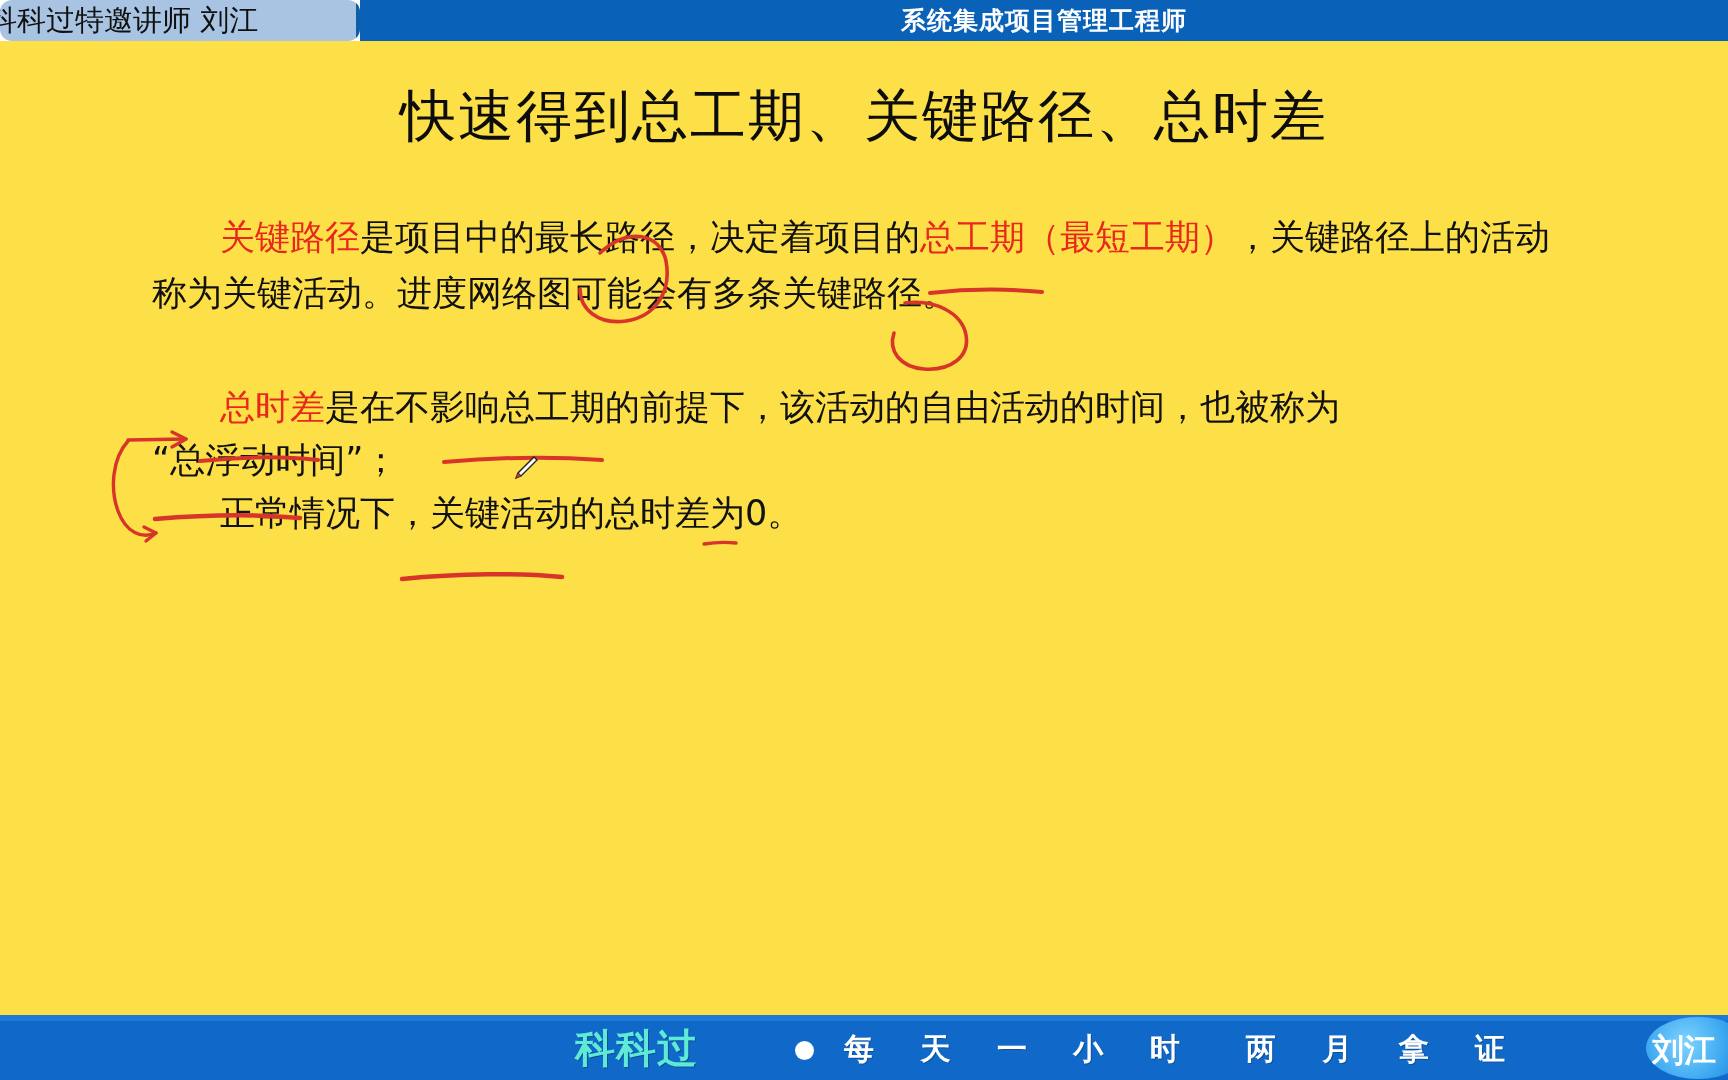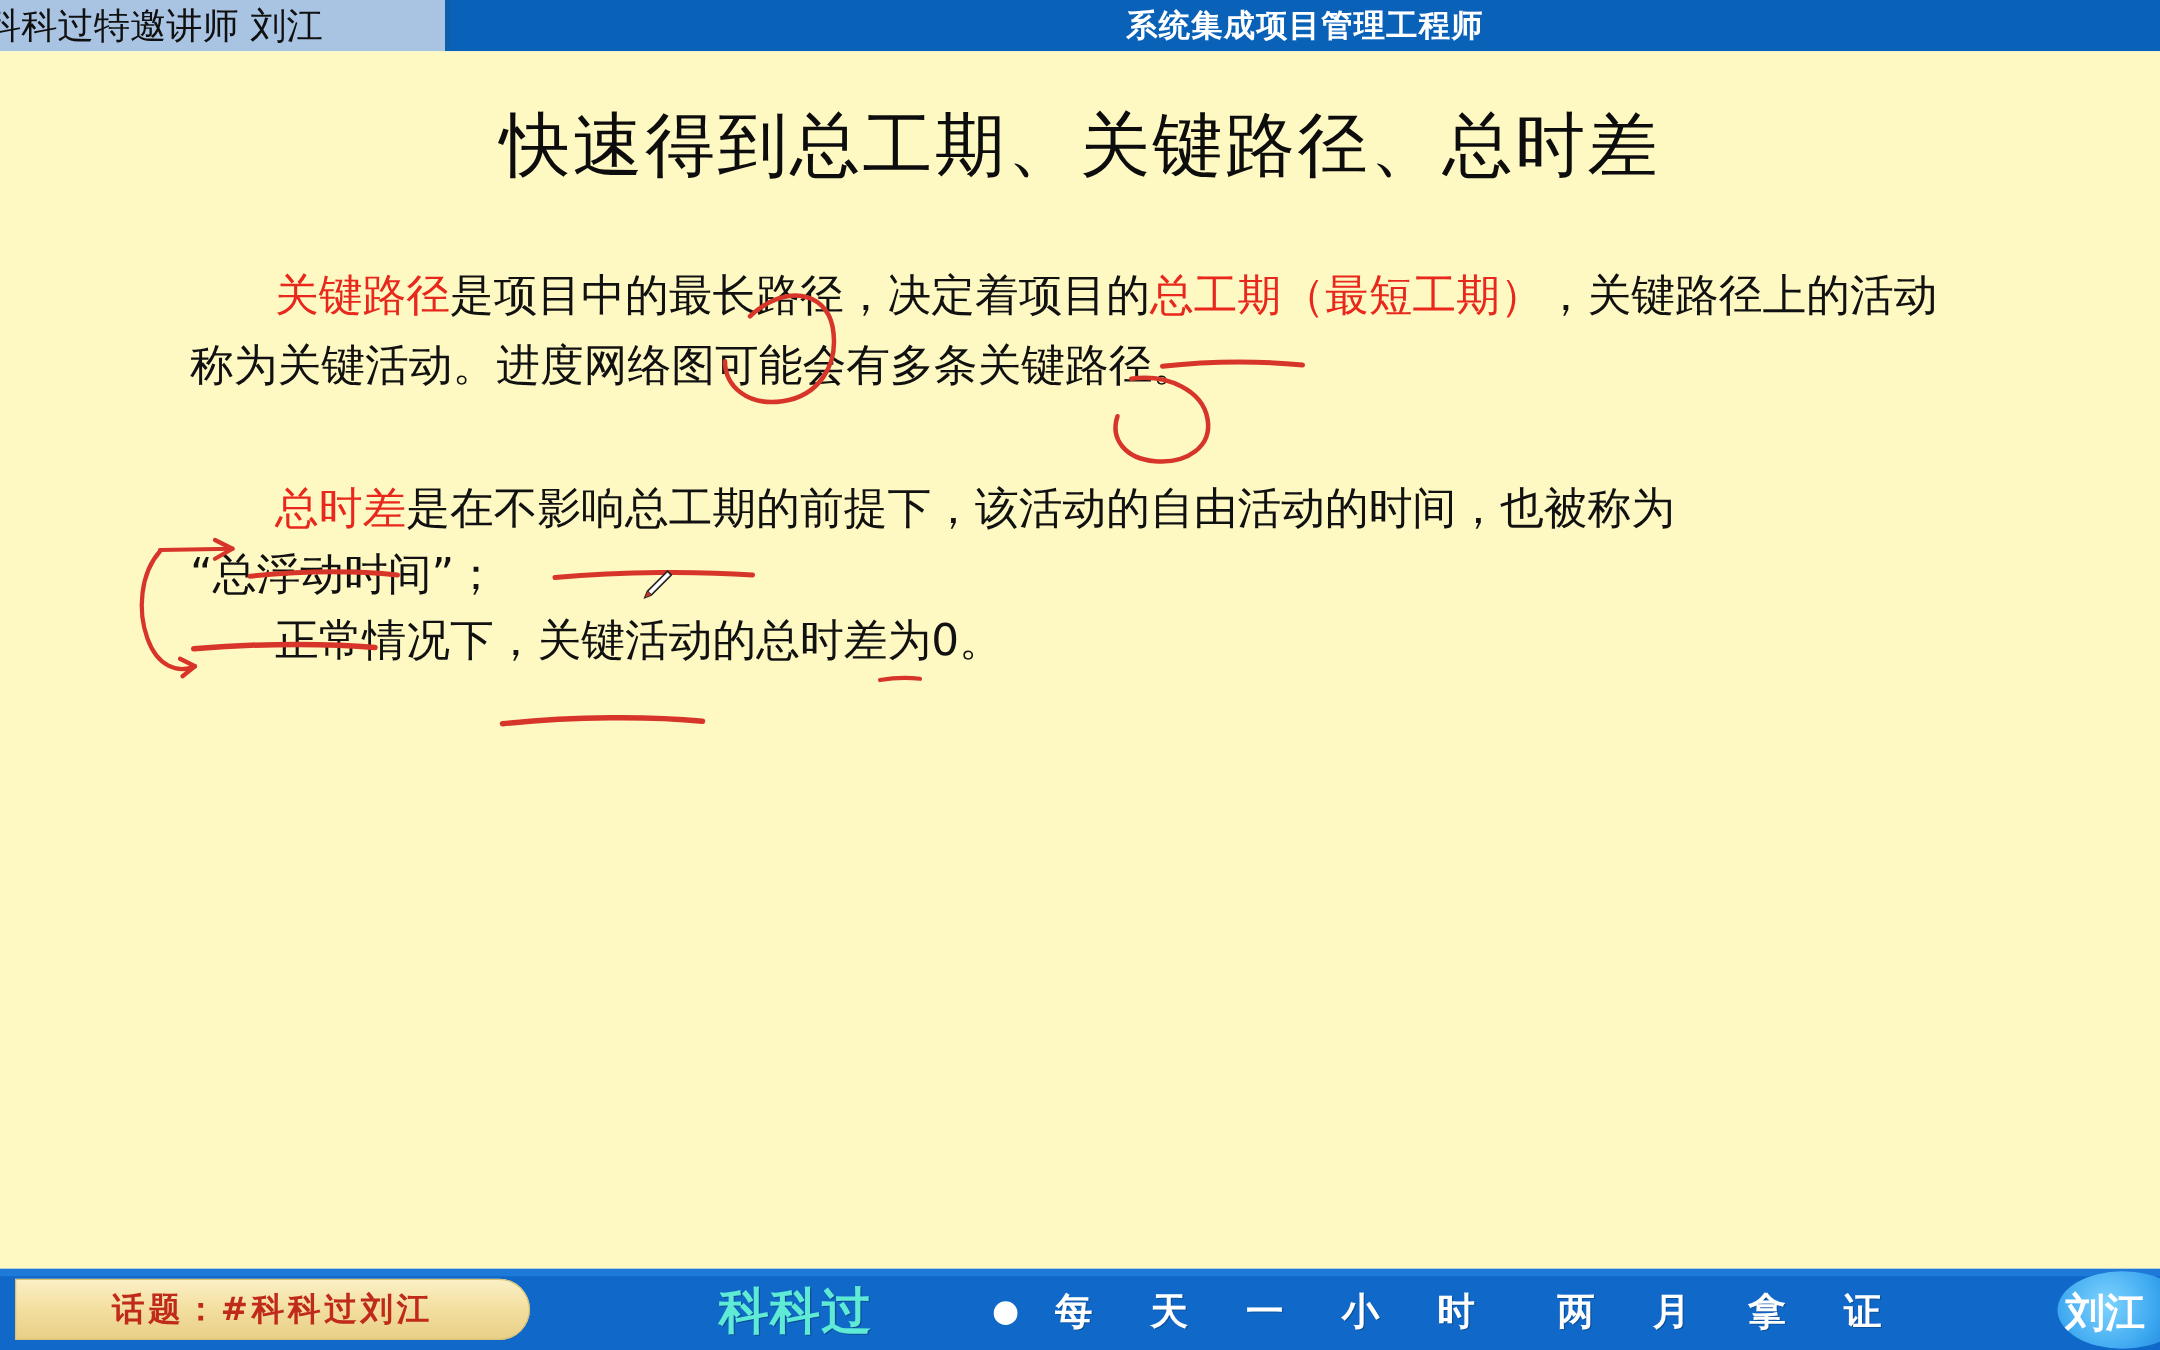--- a/index.html
+++ b/index.html
@@ -24,20 +24,21 @@
     display: flex;
     align-items: stretch;
   }
   .topbar-left {
     width: 360px;
     background: #a9c4e2;
     display: flex;
     align-items: center;
     overflow: hidden;
     position: relative;
+    border-radius: 12px;
   }
   .topbar-left-text {
     font-size: 29px;
     color: #101010;
     white-space: nowrap;
     margin-left: -12px;
     letter-spacing: 0px;
     font-weight: 400;
     font-family: "DejaVu Sans", "Liberation Sans", sans-serif;
   }
@@ -81,21 +82,21 @@
     letter-spacing: 0.5px;
     font-family: "DejaVu Sans", "Liberation Sans", sans-serif;
   }
 
   
   .slide {
     position: absolute;
     left: 0; top: 41px;
     width: 1728px;
     height: 974px;
-    background: #fef9c3;
+    background: #fde047;
   }
 
   .slide-title {
     position: absolute;
     left: 0; top: 38px;
     width: 1728px;
     text-align: center;
     font-size: 56px;
     color: #0d0d0d;
     letter-spacing: 2px;
@@ -295,22 +296,19 @@
 
   <svg class="pencil-cursor" viewBox="0 0 26 26">
     <path d="M22 3 L6 19 L4 24 L9 22 L25 6 Z" fill="#ffffff" stroke="#222222" stroke-width="1.4"></path>
     <path d="M6 19 L9 22" stroke="#222222" stroke-width="1.2"></path>
     <path d="M4 24 L9 22 L6 19 Z" fill="#c0392b"></path>
   </svg>
 
 </div>
 
 <div class="bottombar">
-  <div class="topic-pill">
-    <span class="topic-pill-text">话题：#科科过刘江</span>
-  </div>
   <div class="brand">科科过</div>
   <div class="brand-dot"></div>
   <div class="slogan">每 天 一 小 时　两 月 拿 证</div>
   <div class="host-badge">
     <span class="host-badge-text">刘江</span>
   </div>
 </div>
 
 </body></html>

